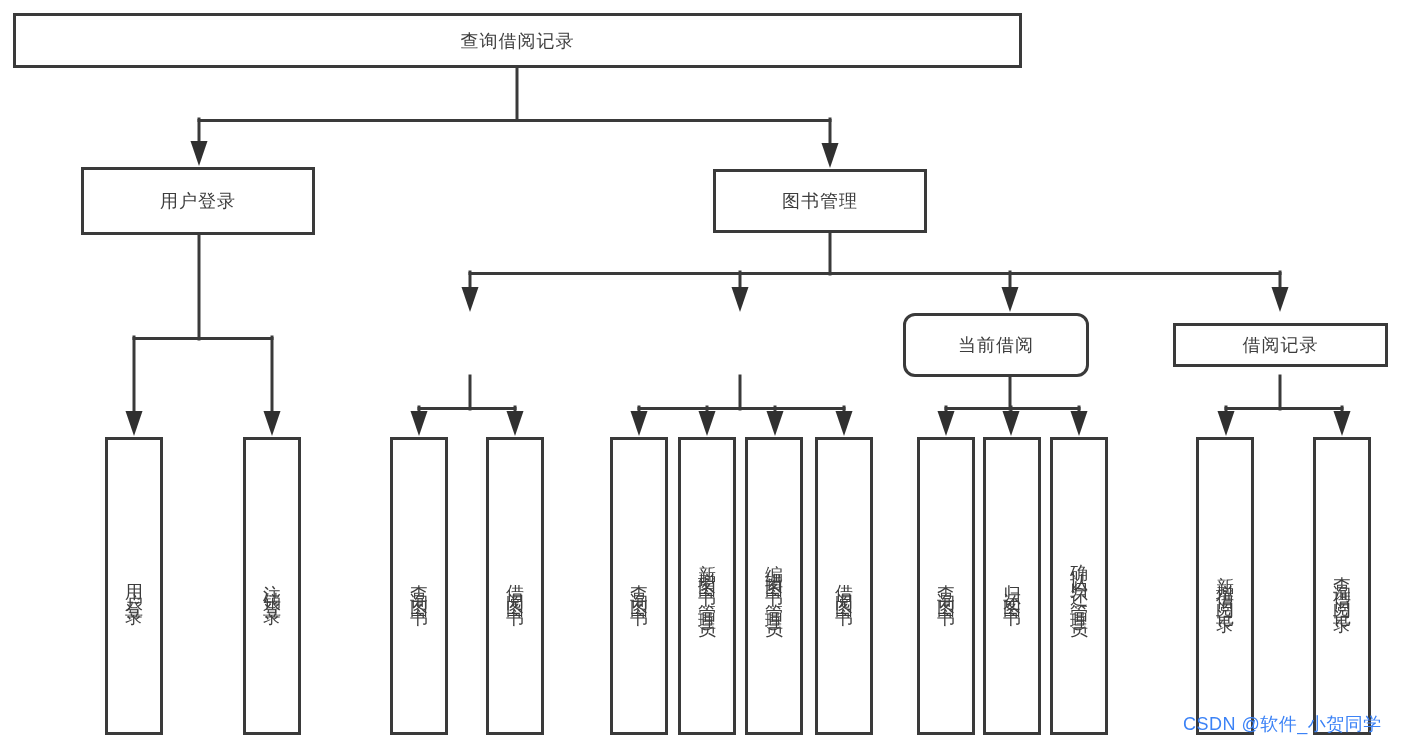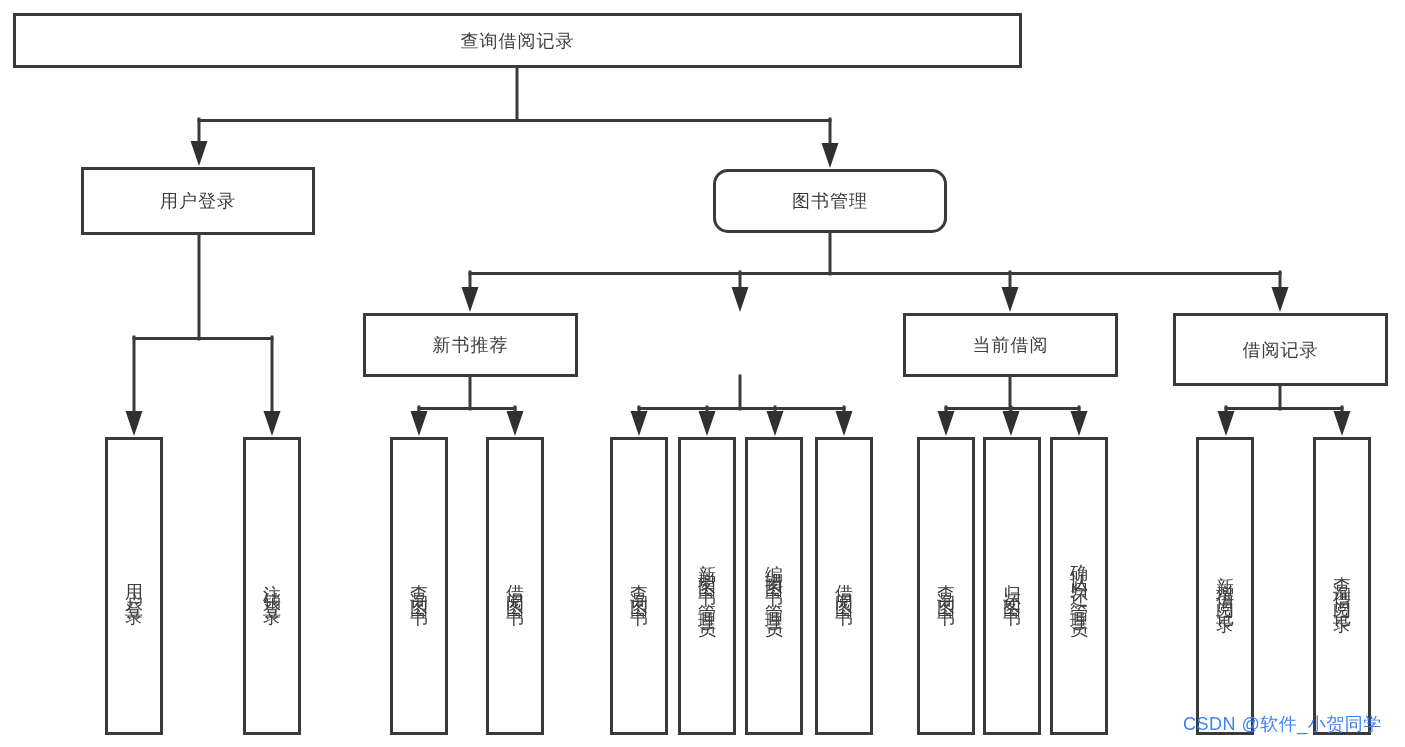--- a/index.html
+++ b/index.html
@@ -124,25 +124,24 @@
       <polygon points="1002.5,411 1019.5,411 1011,436"></polygon>
       <polygon points="1070.5,411 1087.5,411 1079,436"></polygon>
       <polygon points="1217.5,411 1234.5,411 1226,436"></polygon>
       <polygon points="1333.5,411 1350.5,411 1342,436"></polygon>
     </g>
   </svg>
 
   <div class="box h-box" style="left:13px; top:13px; width:1009px; height:55px;">查询借阅记录</div>
 
   <div class="box h-box" style="left:81px; top:167px; width:234px; height:68px;">用户登录</div>
-  <div class="box h-box" style="left:713px; top:169px; width:234px; height:64px;border-radius:15px;">图书管理</div>
+  <div class="box h-box" style="left:713px; top:169px; width:214px; height:64px;">图书管理</div>
 
-  <div class="box h-box" style="left:363px; top:313px; width:215px; height:64px;">新书推荐</div>
-  <div class="box h-box" style="left:903px; top:313px; width:215px; height:64px;">当前借阅</div>
-  <div class="box h-box" style="left:1173px; top:313px; width:215px; height:73px;">借阅记录</div>
+  <div class="box h-box" style="left:903px; top:313px; width:186px; height:64px;border-radius:12px;">当前借阅</div>
+  <div class="box h-box" style="left:1173px; top:323px; width:215px; height:44px;">借阅记录</div>
 
   <div class="box v-box" style="left:105px;">用户登录</div>
   <div class="box v-box" style="left:243px;">注销登录</div>
   <div class="box v-box" style="left:390px;">查询图书</div>
   <div class="box v-box" style="left:486px;">借阅图书</div>
   <div class="box v-box" style="left:610px;">查询图书</div>
   <div class="box v-box" style="left:678px;">新增图书（管理员）</div>
   <div class="box v-box" style="left:745px;">编辑图书（管理员）</div>
   <div class="box v-box" style="left:815px;">借阅图书</div>
   <div class="box v-box" style="left:917px;">查询图书</div>

